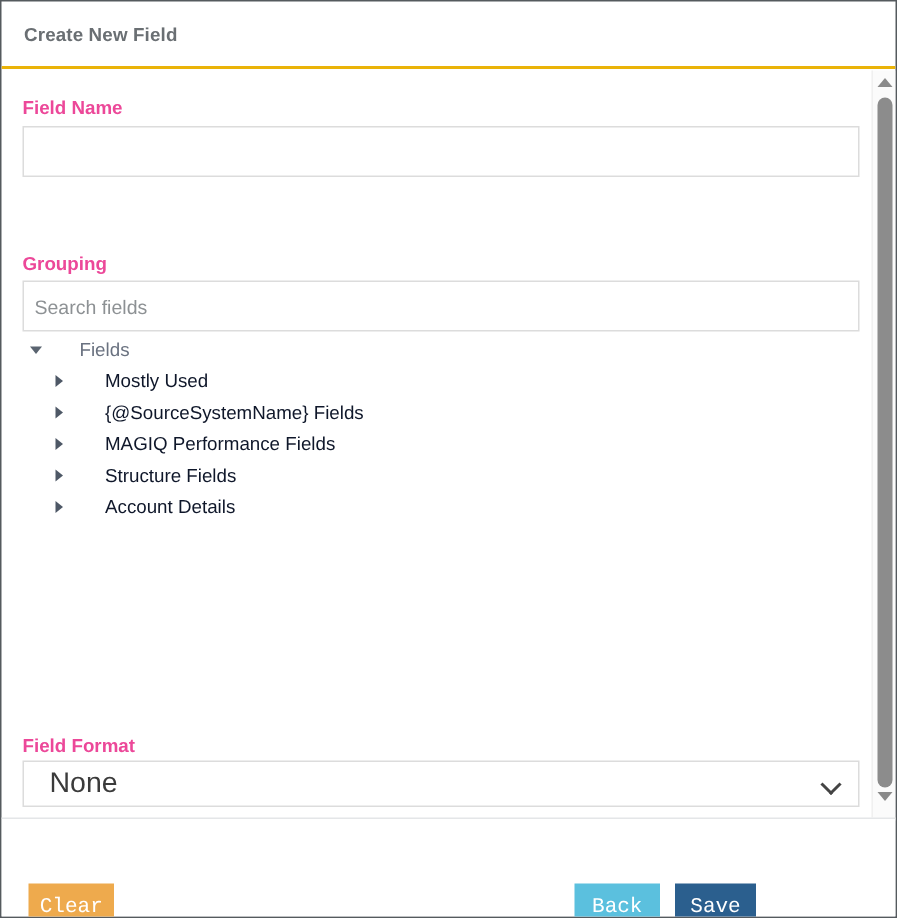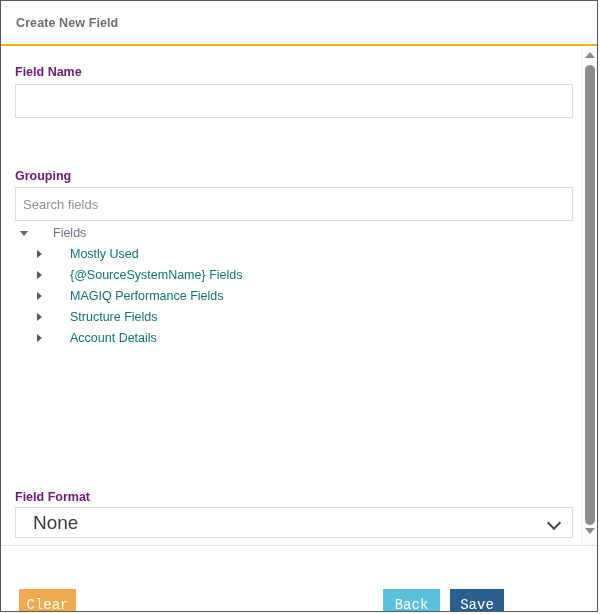--- a/index.html
+++ b/index.html
@@ -54,21 +54,21 @@
     left: 0;
     width: 582px;
     height: 100%;
     padding: 0 14px;
     box-sizing: border-box;
   }
 
   .field-label {
     font-size: 12.5px;
     font-weight: bold;
-    color: #701a75;
+    color: #ec4899;
     margin: 0;
     line-height: 14px;
   }
 
   .lbl-fieldname { position: absolute; top: 18px; left: 14px; }
   .lbl-grouping  { position: absolute; top: 122px; left: 14px; }
   .lbl-format    { position: absolute; top: 443px; left: 14px; }
 
   .text-input {
     position: absolute;
@@ -128,21 +128,21 @@
     margin-top: 1px;
   }
   .tri-right {
     width: 0; height: 0;
     border-top: 4.5px solid transparent;
     border-bottom: 4.5px solid transparent;
     border-left: 5.5px solid #4e5866;
   }
   .tree-label {
     font-size: 12.5px;
-    color: #0f766e;
+    color: #0f172a;
     padding-left: 5px;
     white-space: nowrap;
   }
   .tree-node.root .tree-label { color: #6a7280; }
 
   
   .select-wrap {
     position: absolute;
     top: 460px;
     left: 14px;

